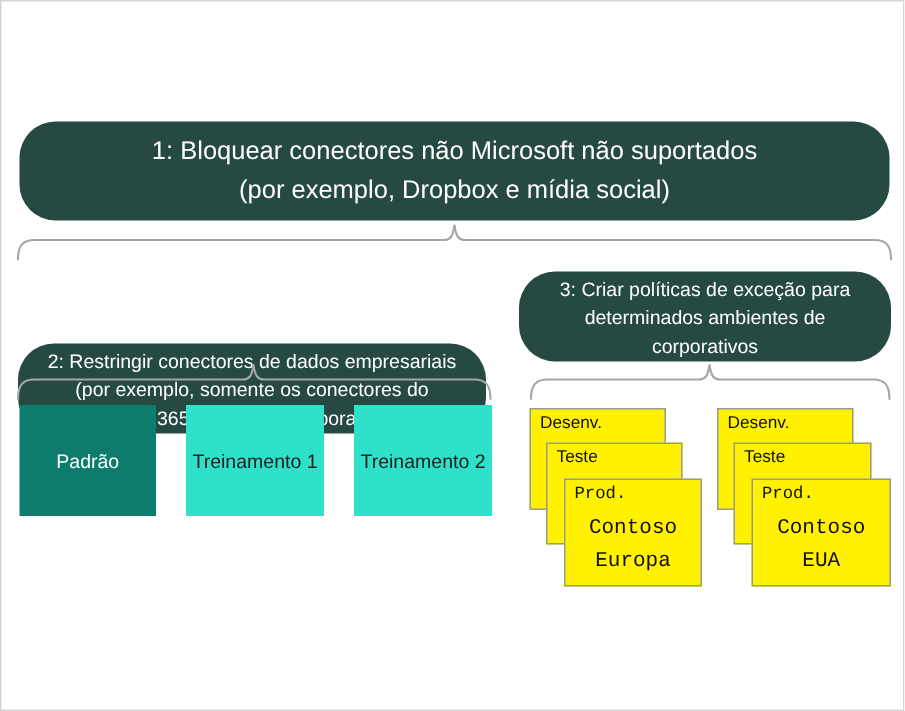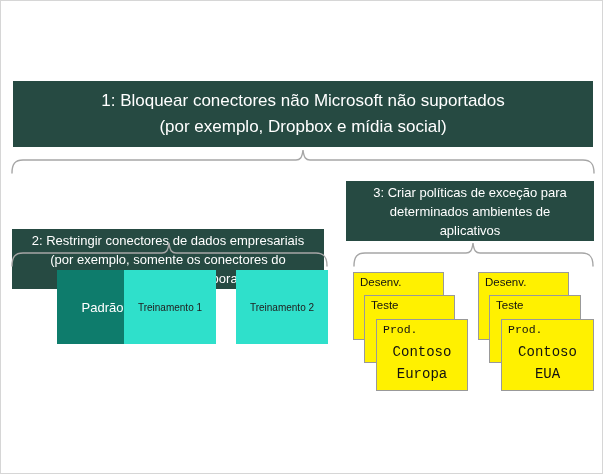--- a/index.html
+++ b/index.html
@@ -16,20 +16,21 @@
 
   .darkbox {
     position: absolute;
     background: var(--dark_teal, #264a42);
     color: #ffffff;
     display: flex;
     align-items: center;
     justify-content: center;
     text-align: center;
     box-sizing: border-box;
+    border-radius: 24px;
   }
   .preline { white-space: pre-line; }
 
   .box1 { left: 12px; top: 80px; width: 580px; height: 66px;
           font-size: 17px; line-height: 26px; }
   .box2 { left: 11px; top: 180px; width: 312px; height: 60px;
           font-size: 13px; line-height: 19px; margin-top: 48px; }
   .box3 { left: 345px; top: 180px; width: 248px; height: 60px;
           font-size: 13px; line-height: 19px; }
 
@@ -45,26 +46,26 @@
   .brace-right { left: 352px; top: 240px; }
 
   .envbox {
     position: absolute;
     top: 269px;
     height: 74px;
     display: flex;
     align-items: center;
     justify-content: center;
     text-align: center;
-    font-size: 10px;
+    font-size: 13px;
     box-sizing: border-box;
   }
   .env-primary { background: var(--green, #0e7c6c); color: #ffffff; font-size: 13px; }
   .env-light   { background: var(--turquoise, #2fe0cb); color: #212121; }
-  .env-0 { left: 12px;  width: 91px; margin-left: 44px; }
+  .env-0 { left: 12px;  width: 91px; }
   .env-1 { left: 123px; width: 92px; }
   .env-2 { left: 235px; width: 92px; }
 
   .note {
     position: absolute;
     background: var(--yellow, #fff100);
     border: 1px solid var(--note_border, #999999);
     box-sizing: border-box;
     color: #111111;
     font-size: 11.5px;
@@ -103,21 +104,21 @@
   <svg class="brace brace-main" width="584" height="26" viewBox="0 0 584 26">
     <path d="M 1,25 C 1,16 4,12 12,12 L 285,12 C 289,12 291,10 292,2 C 293,10 295,12 299,12 L 572,12 C 580,12 583,16 583,25"></path>
   </svg>
 
   <div class="darkbox box2 preline">2: Restringir conectores de dados empresariais
 (por exemplo, somente os conectores do
 Office 365 são dados corporativos)</div>
 
   <div class="darkbox box3 preline">3: Criar políticas de exceção para
 determinados ambientes de
-aplicativos</div>
+corporativos</div>
 
   <svg class="brace brace-left" width="317" height="26" viewBox="0 0 317 26">
     <path d="M 1,25 C 1,16 4,12 12,12 L 151,12 C 155,12 157,10 158,2 C 159,10 161,12 165,12 L 305,12 C 313,12 316,16 316,25"></path>
   </svg>
 
   <svg class="brace brace-right" width="241" height="26" viewBox="0 0 241 26">
     <path d="M 1,25 C 1,16 4,12 12,12 L 113,12 C 117,12 119,10 120,2 C 121,10 123,12 127,12 L 229,12 C 237,12 240,16 240,25"></path>
   </svg>
 
   <div class="envbox env-primary env-0">Padrão</div>

